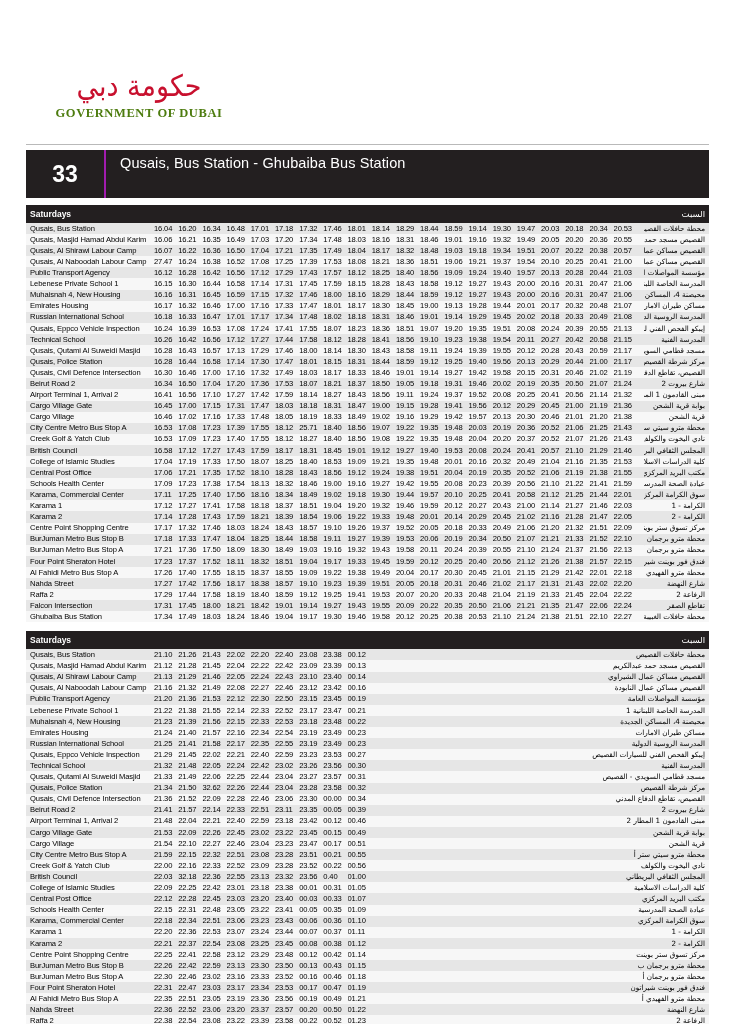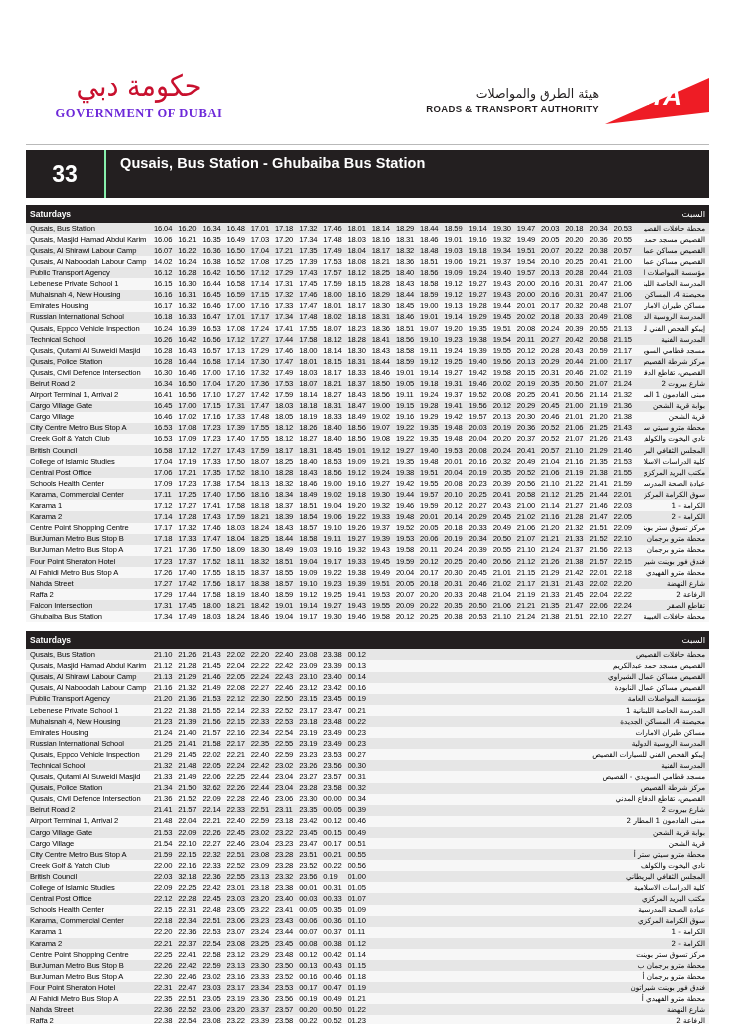--- a/index.html
+++ b/index.html
@@ -45,21 +45,21 @@
     letter-spacing: -1px;
     font-weight: 400;
     transform: scaleY(1.1);
   }
   .gov-en {
     display: block;
     margin-top: 7px;
     font-family: "Liberation Serif", serif;
     font-size: 12.5px;
     letter-spacing: 0.6px;
-    color: #6d28d9;
+    color: #4d7c0f;
     font-weight: 700;
   }
 
   .rta-block {
     position: absolute;
     right: 26px;
     top: 78px;
     display: flex;
     align-items: center;
   }
@@ -123,31 +123,31 @@
     background: #231f20;
     color: #ffffff;
   }
   .route-num {
     width: 80px;
     display: flex;
     align-items: center;
     justify-content: center;
     font-size: 23px;
     font-weight: 700;
-    border-right: 2px solid #86efac;
+    border-right: 2px solid #a21caf;
     box-sizing: border-box;
   }
   .route-names {
     flex: 1;
     padding: 3px 0 0 14px;
     box-sizing: border-box;
   }
   .route-en {
     font-size: 14.5px;
-    font-weight: 700;
+    font-weight: 400;
     line-height: 1.45;
     letter-spacing: 0.1px;
   }
   .route-ar {
     font-family: "DejaVu Sans", sans-serif;
     direction: rtl;
     text-align: left;
     font-size: 13px;
     line-height: 1.5;
   }
@@ -220,32 +220,20 @@
 
 <div class="page">
 
   <div class="header">
 
     <div class="gov-logo">
       <span class="gov-script">حكومة دبي</span>
       <span class="gov-en">GOVERNMENT OF DUBAI</span>
     </div>
 
-    <div class="rta-block">
-      <div class="rta-words">
-        <span class="rta-ar">هيئة الطرق والمواصلات</span>
-        <span class="rta-en">ROADS &amp; TRANSPORT AUTHORITY</span>
-      </div>
-      <div class="rta-mark">
-        <svg width="104" height="46" viewBox="0 0 104 46" aria-hidden="true">
-          <polygon points="104,0 104,34 0,46" fill="#ee1c25"></polygon>
-        </svg>
-        <span class="rta-letters">RTA</span>
-      </div>
-    </div>
 
     <div class="rule"></div>
   </div>
 
   <div class="routebar">
     <div class="route-num">33</div>
     <div class="route-names">
       <div class="route-en">Qusais, Bus Station - Ghubaiba Bus Station</div>
     </div>
   </div>
@@ -354,21 +342,21 @@
             <td class="t">19.51</td>
             <td class="t">20.07</td>
             <td class="t">20.22</td>
             <td class="t">20.38</td>
             <td class="t">20.57</td>
             <td class="spacer"></td>
             <td class="stop-ar">القصيص مساكن عمال الشيراوي</td>
           </tr>
           <tr class="even">
             <td class="stop">Qusais, Al Naboodah Labour Camp</td>
-            <td class="t">14.02</td>
+            <td class="t">27.47</td>
             <td class="t">16.24</td>
             <td class="t">16.38</td>
             <td class="t">16.52</td>
             <td class="t">17.08</td>
             <td class="t">17.25</td>
             <td class="t">17.39</td>
             <td class="t">17.53</td>
             <td class="t">18.08</td>
             <td class="t">18.21</td>
             <td class="t">18.36</td>
@@ -735,21 +723,21 @@
             <td class="stop-ar">قرية الشحن</td>
           </tr>
           <tr class="odd">
             <td class="stop">City Centre Metro Bus Stop A</td>
             <td class="t">16.53</td>
             <td class="t">17.08</td>
             <td class="t">17.23</td>
             <td class="t">17.39</td>
             <td class="t">17.55</td>
             <td class="t">18.12</td>
-            <td class="t">18.26</td>
+            <td class="t">25.71</td>
             <td class="t">18.40</td>
             <td class="t">18.56</td>
             <td class="t">19.07</td>
             <td class="t">19.22</td>
             <td class="t">19.35</td>
             <td class="t">19.48</td>
             <td class="t">20.03</td>
             <td class="t">20.19</td>
             <td class="t">20.36</td>
             <td class="t">20.52</td>
@@ -1490,21 +1478,21 @@
           </tr>
           <tr class="odd">
             <td class="stop">British Council</td>
             <td class="t">22.03</td>
             <td class="t">32.18</td>
             <td class="t">22.36</td>
             <td class="t">22.55</td>
             <td class="t">23.13</td>
             <td class="t">23.32</td>
             <td class="t">23.56</td>
-            <td class="t">0.19</td>
+            <td class="t">0.40</td>
             <td class="t">01.00</td>
             <td class="spacer"></td>
             <td class="stop-ar">المجلس الثقافي البريطاني</td>
           </tr>
           <tr class="even">
             <td class="stop">College of Islamic Studies</td>
             <td class="t">22.09</td>
             <td class="t">22.25</td>
             <td class="t">22.42</td>
             <td class="t">23.01</td>

